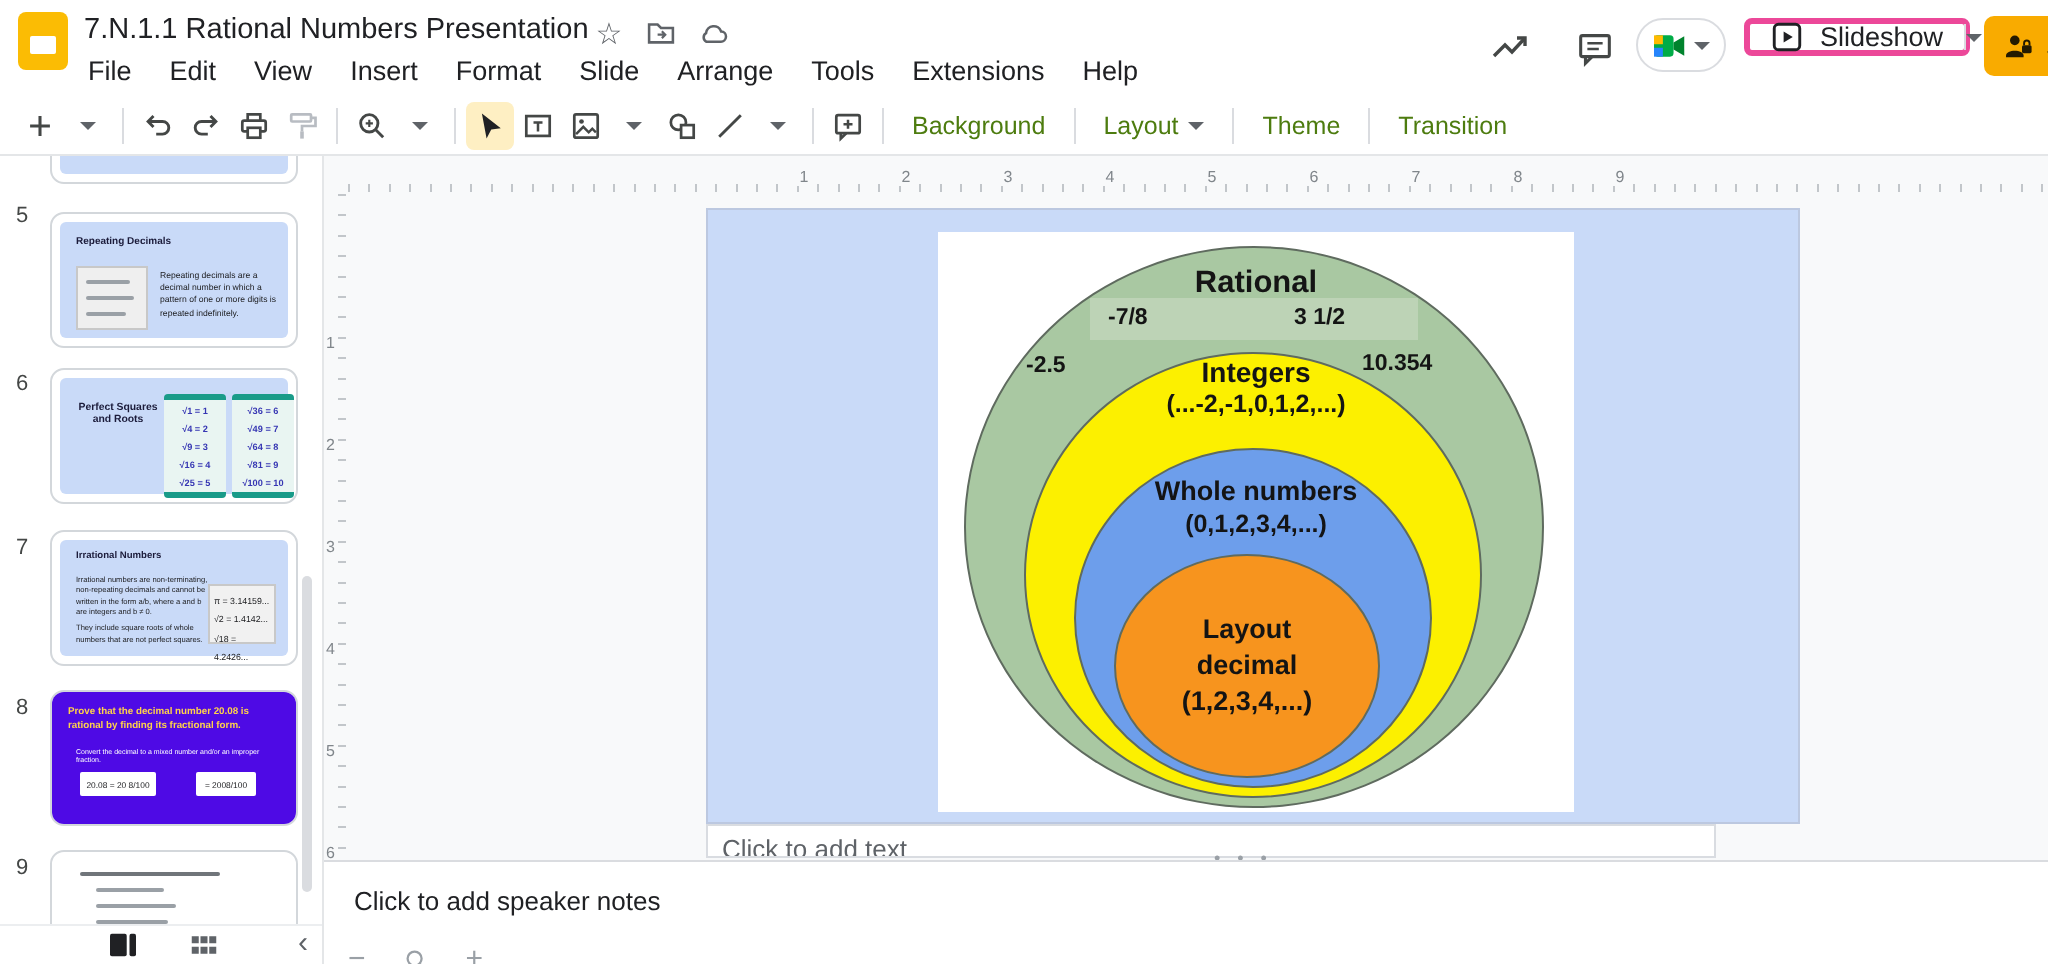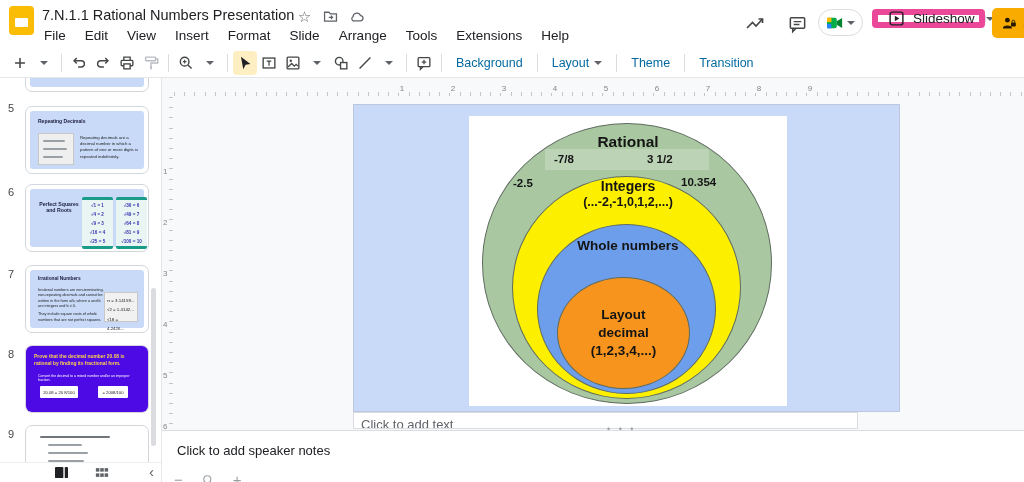--- a/index.html
+++ b/index.html
@@ -16,37 +16,37 @@
   .doc-title { position:absolute; left:42px; top:7px; font-size:14.5px; color:#202124; }
   .title-icons { position:absolute; left:296px; top:8px; display:flex; gap:9px; align-items:center; color:#5f6368; }
   .hdr-ic { width:17px; height:17px; display:flex; align-items:center; justify-content:center; font-size:15px; }
   #menubar { position:absolute; left:44px; top:28px; display:flex; gap:19px; font-size:13.5px; color:#202124; align-items:flex-start; }
   .menu-item { cursor:default; }
   .last-edit { margin-left:9px; font-size:12.5px; color:#5f6368; text-decoration:underline; }
   .ic-btn { position:absolute; width:26px; height:26px; top:11px; display:flex; align-items:center; justify-content:center; }
   .meet-pill { position:absolute; left:818px; top:9px; width:45px; height:27px; border:1px solid #dadce0;
     border-radius:14px; display:flex; align-items:center; justify-content:center; gap:3px; background:#fff; }
   .caret { width:0; height:0; border-left:4px solid transparent; border-right:4px solid transparent; border-top:4.5px solid #5f6368; }
-  .slideshow-btn { position:absolute; left:872px; top:9px; width:113px; height:19px; border:6px solid #ec4899;
+  .slideshow-btn { position:absolute; left:872px; top:9px; width:113px; height:19px; border:3px solid #ec4899;
     border-radius:4px; background:#fff; display:flex; align-items:flex-start; }
   .ss-main { display:flex; align-items:center; gap:8px; padding:0 10px; height:100%; }
   .ss-label { font-size:13.5px; color:#202124; font-weight:500; }
   .ss-caret { width:22px; height:100%; border-left:1px solid #dadce0; display:flex; align-items:center; justify-content:center; }
   .share-btn { position:absolute; left:992px; top:8px; width:70px; height:30px; background:#f9ab00;
     border-radius:5px; display:flex; align-items:center; gap:6px; padding:0 9px; }
   .share-label { font-size:13.5px; font-weight:500; color:#241a00; }
 
   
   #toolbar { position:absolute; left:0; top:48px; width:1024px; height:30px; background:#fff;
     border-bottom:1px solid #e4e6e8; display:flex; align-items:center; padding-left:8px; }
   .tb { height:24px; min-width:24px; display:flex; align-items:center; justify-content:center; border-radius:4px; }
   .tb.sel { background:#feefc3; }
   .tb-caret { width:12px; display:flex; justify-content:center; }
   .tb-sep { width:1px; height:18px; background:#dadce0; margin:0 5px; }
-  .tb-label { font-size:12.5px; color:#0369a1; padding:0 9px; height:24px; display:flex; align-items:center; border-radius:4px; }
+  .tb-label { font-size:12.5px; color:#4d7c0f; padding:0 9px; height:24px; display:flex; align-items:center; border-radius:4px; }
   .tb-label .caret { margin-left:5px; }
   svg.icn { display:block; }
 
   
   #left-panel { position:absolute; left:0; top:78px; width:162px; height:404px; background:#fff; border-right:1px solid #e4e6e8; overflow:hidden; }
   #canvas { position:absolute; left:162px; top:78px; width:862px; height:352px; background:#f8f9fa; overflow:hidden; }
   #notes-panel { position:absolute; left:162px; top:430px; width:862px; height:52px; background:#fff; border-top:1px solid #dadce0; }
 
   
   .thumb-num { position:absolute; left:8px; font-size:11px; color:#444746; }
@@ -421,20 +421,21 @@
         </div>
 
         <div class="venn-label" style="top:17px; font-size:15.5px">Rational</div>
         <span class="venn-num" style="left:85px; width:50px; top:37px">-7/8</span>
         <span class="venn-num" style="left:178px; width:54px; top:37px">3 1/2</span>
         <span class="venn-num" style="left:44px; width:50px; top:61px">-2.5</span>
         <span class="venn-num" style="left:212px; width:60px; top:60px">10.354</span>
         <div class="venn-label" style="top:62px; font-size:14px">Integers</div>
         <div class="venn-label" style="top:79px; font-size:12.5px">(...-2,-1,0,1,2,...)</div>
         <div class="venn-label" style="top:122px; font-size:13.5px">Whole numbers</div>
+        <div class="venn-label" style="top:139px; font-size:12.5px">(0,1,2,3,4,...)</div>
       </div>
     </div>
 
     <div id="text-placeholder">
       <span>Click to add text</span>
     </div>
     <div id="notes-drag-dots">•&nbsp;•&nbsp;•</div>
   </div>
 
   <div id="notes-panel">

